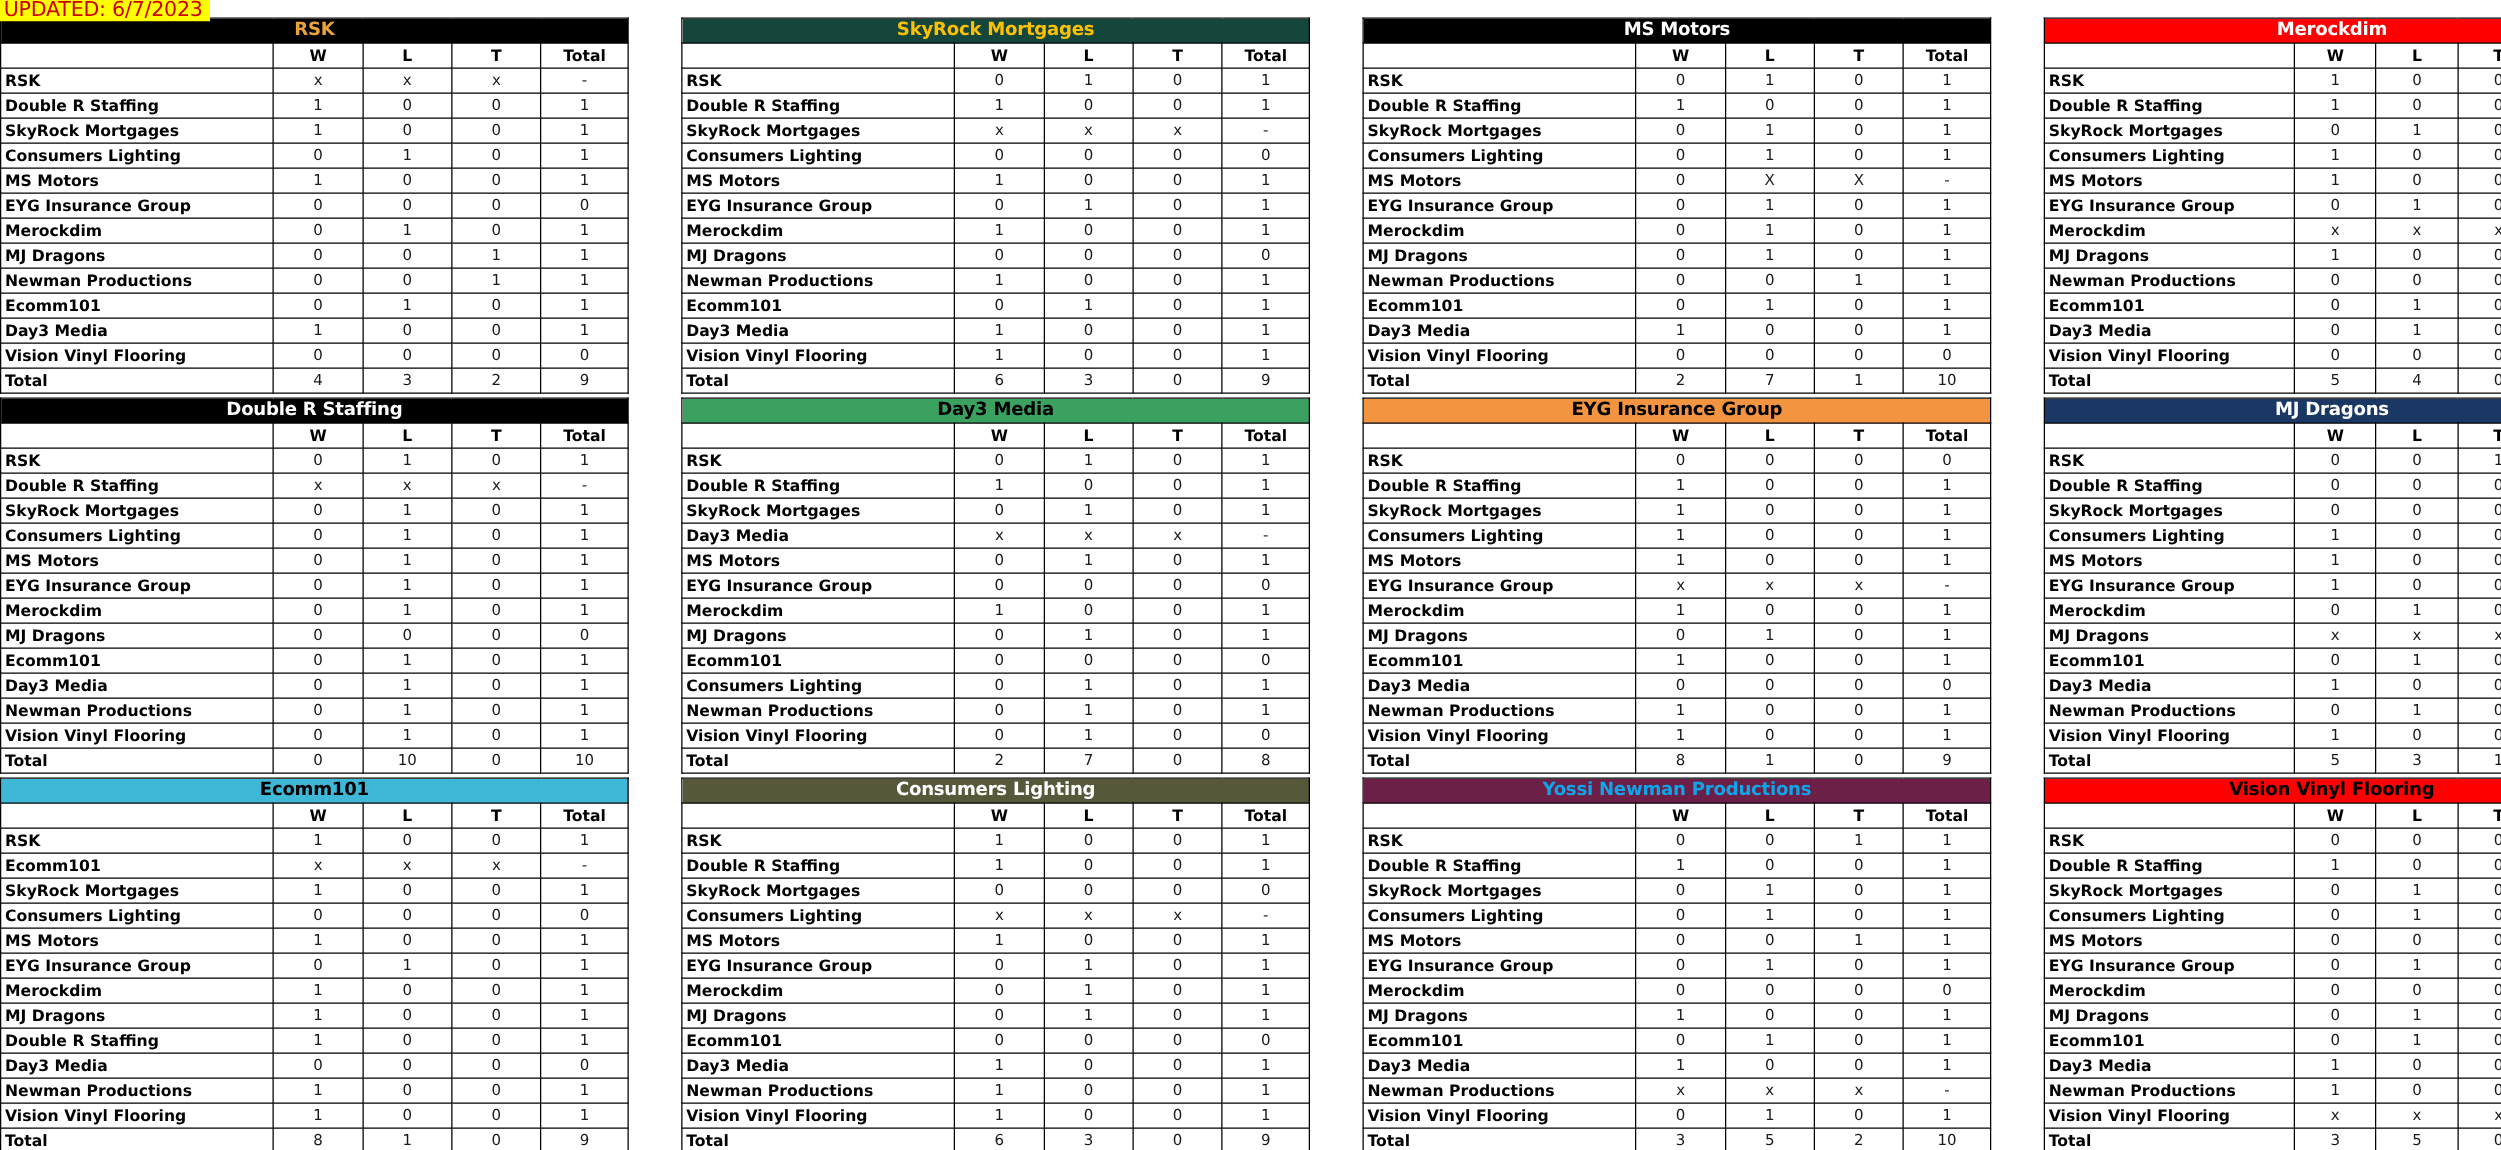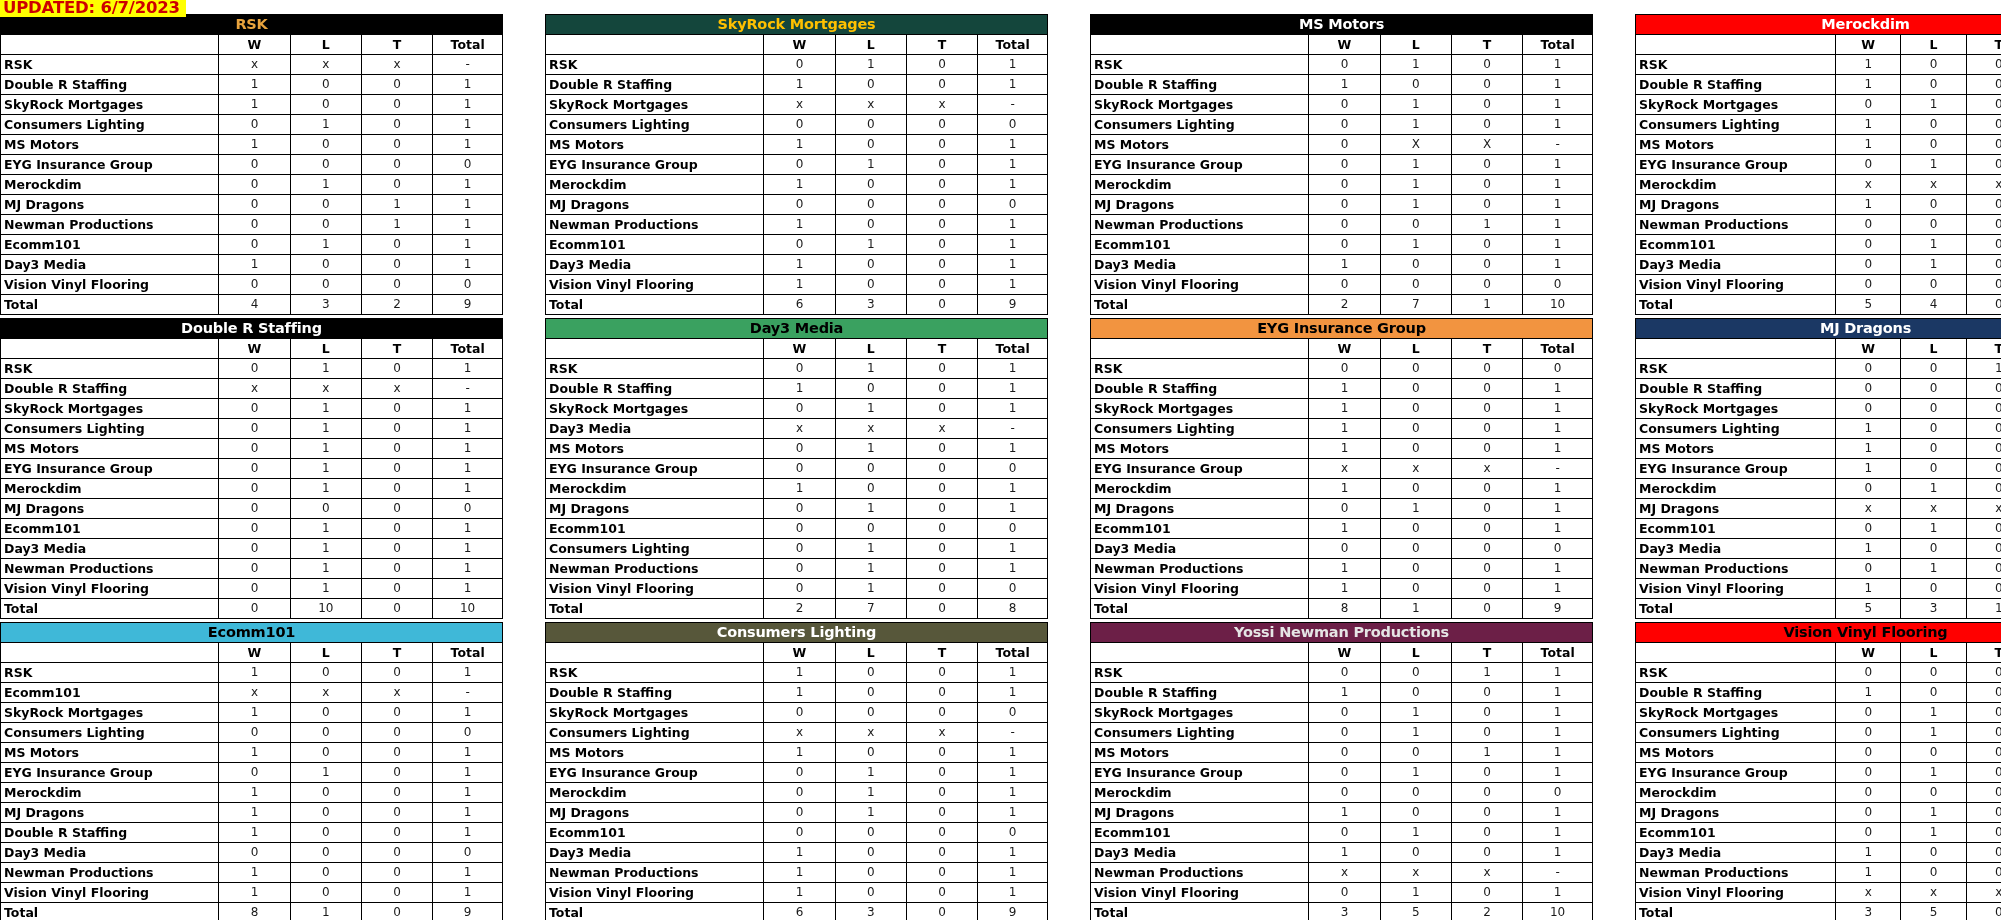--- a/index.html
+++ b/index.html
@@ -11,21 +11,21 @@
   body { width: 2001px; height: 920px; overflow: hidden; }
 
   .page { position: relative; width: 2001px; height: 920px; }
 
   
   .updated-banner {
     position: absolute;
     left: 0; top: 0;
     background: #ffff00;
     color: #cc0000;
-    font-weight: bold;
+    font-weight: normal;
     font-size: 16.5px;
     line-height: 14px;
     padding: 1px 6px 2px 3px;
     letter-spacing: -0.2px;
     white-space: nowrap;
     z-index: 5;
   }
 
   
   .grid {
@@ -1232,21 +1232,21 @@
         <table class="stand">
           <colgroup>
             <col class="c-name">
             <col class="c-w">
             <col class="c-l">
             <col class="c-t">
             <col class="c-tot">
           </colgroup>
           <tbody>
             <tr class="cap">
-              <td colspan="5" style="background: rgb(108, 31, 71); color: #e5e5e5;">Yossi Newman Productions</td>
+              <td colspan="5" style="background: rgb(108, 31, 71); color: #0ea5e9;">Yossi Newman Productions</td>
             </tr>
             <tr class="colhead">
               <td class="lbl"></td>
               <td>W</td>
               <td>L</td>
               <td>T</td>
               <td>Total</td>
             </tr>
             <tr>
               <td class="team">RSK</td>

